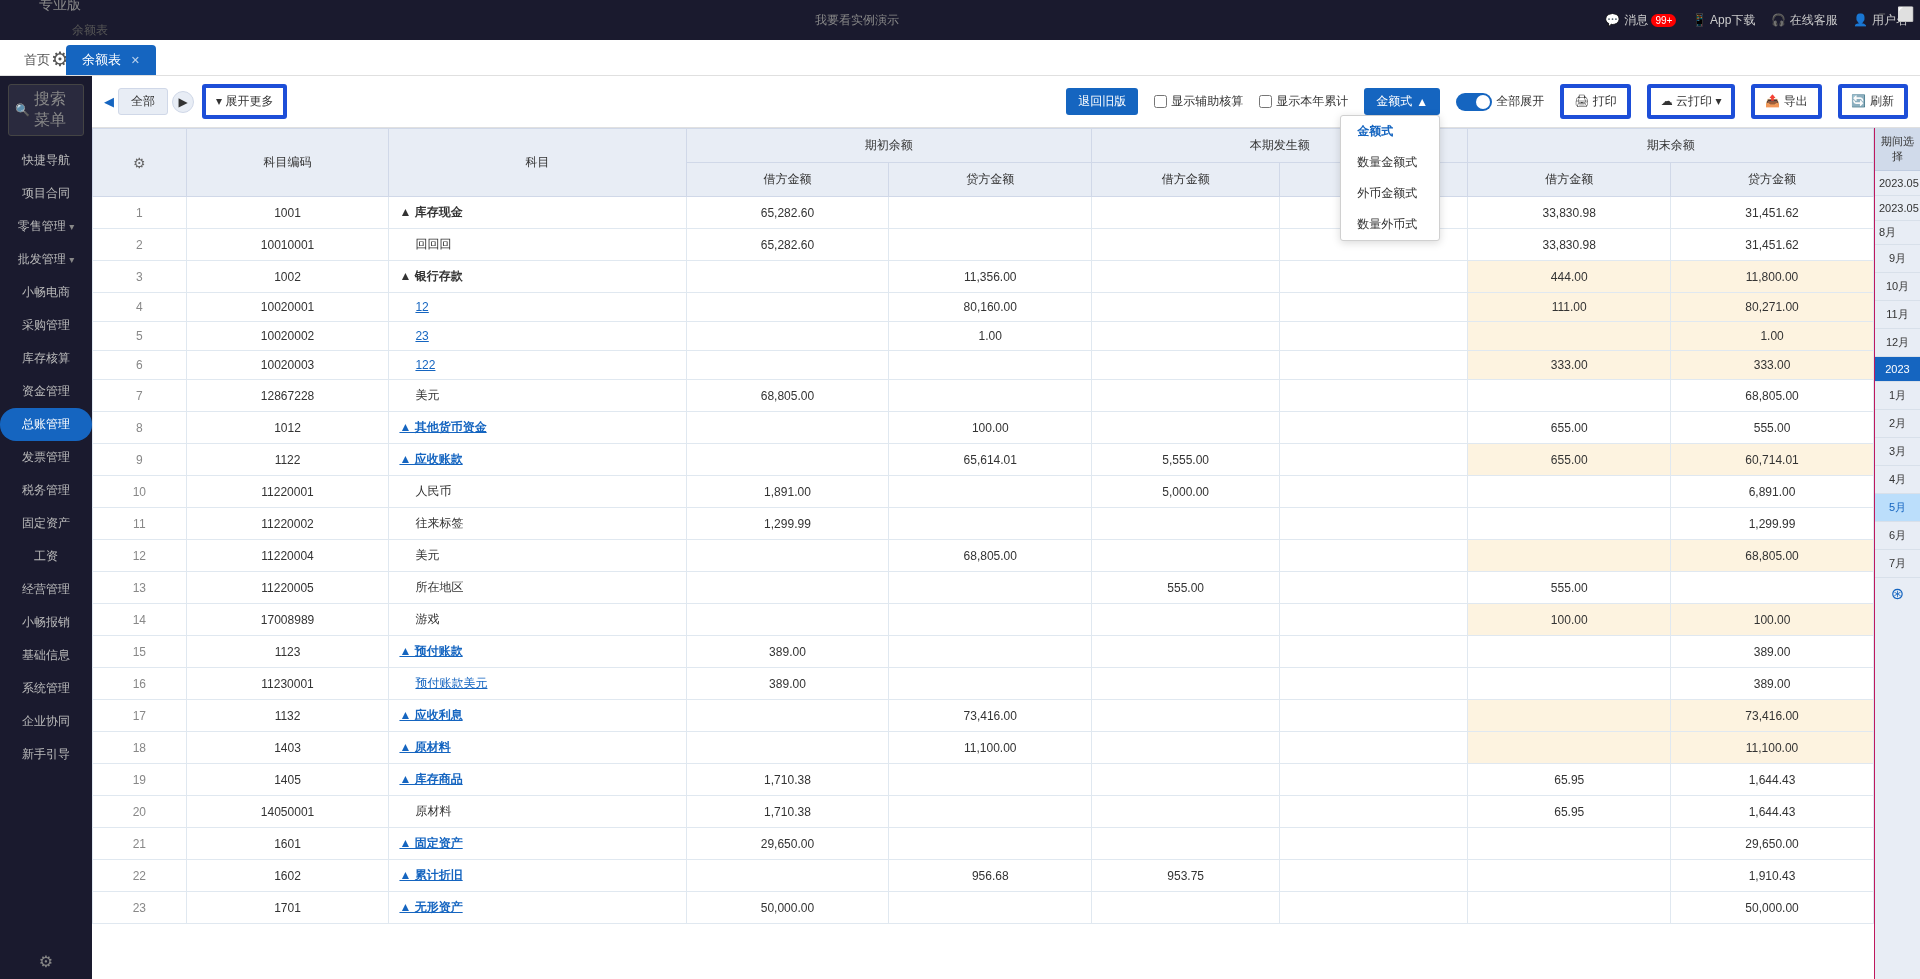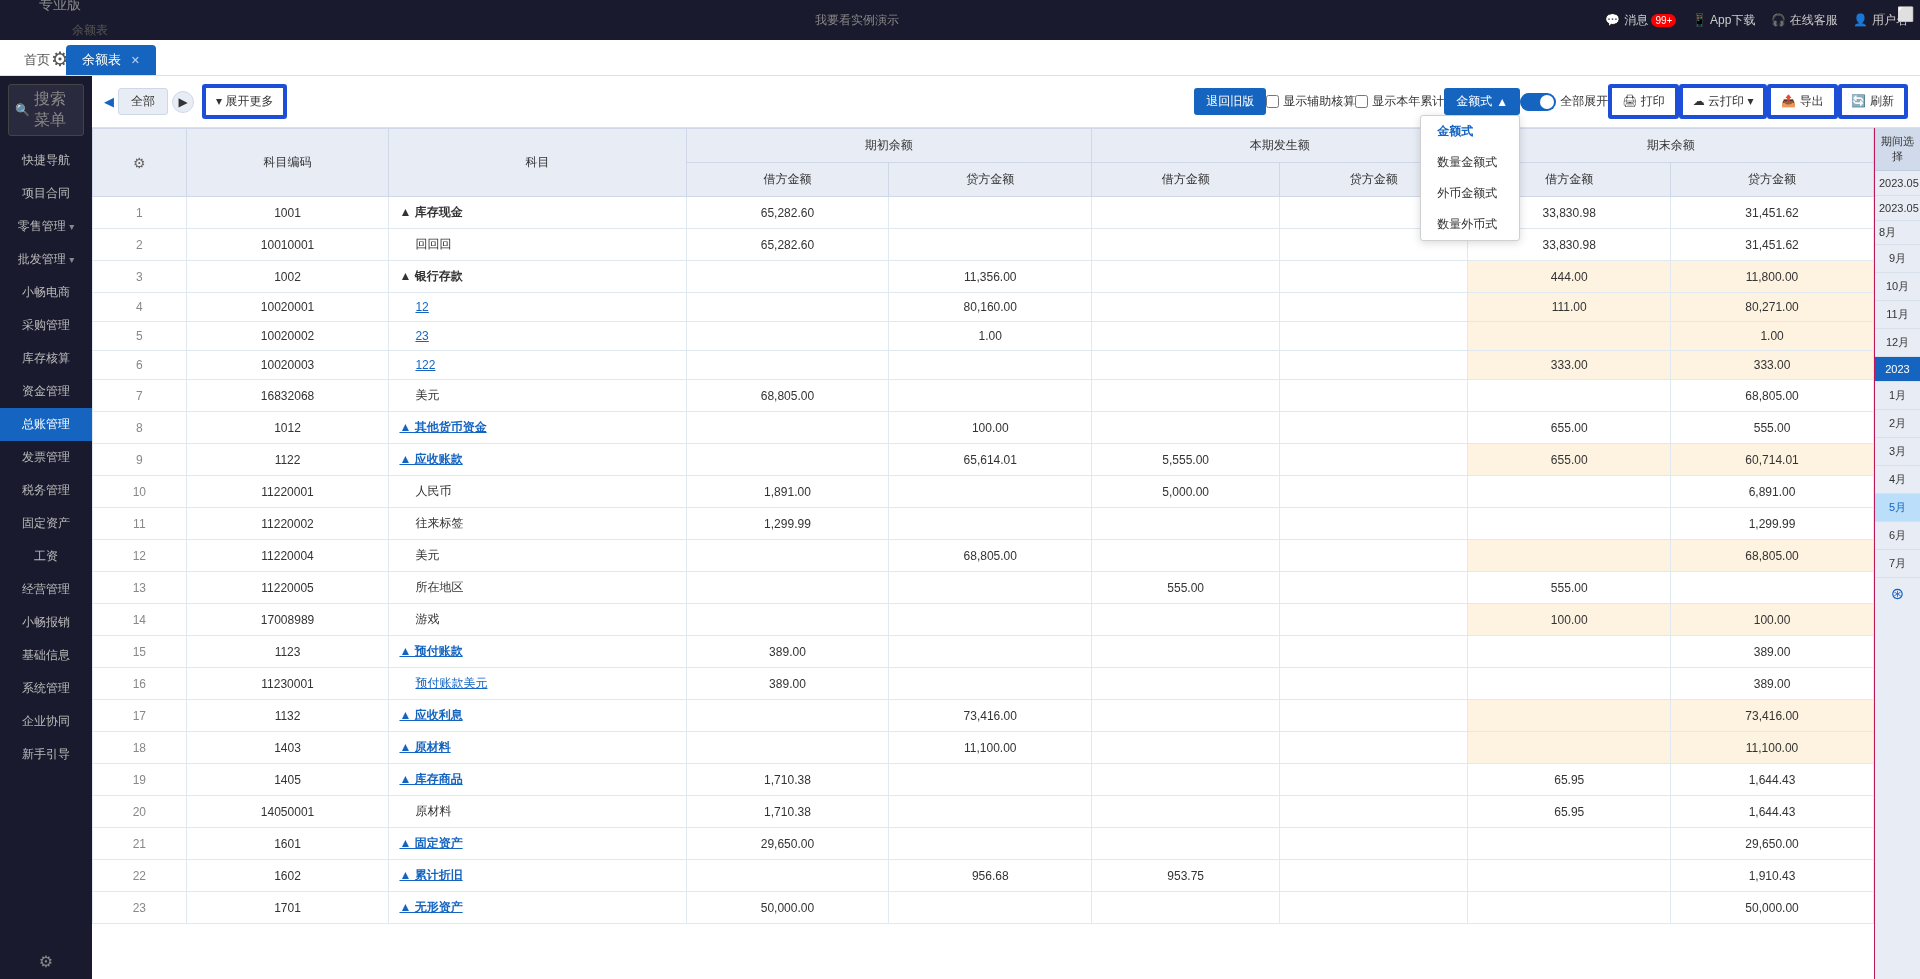--- a/index.html
+++ b/index.html
@@ -68,21 +68,21 @@
     }
     .sidebar-item {
       width: 100%;
       text-align: center;
       padding: 8px 4px;
       font-size: 12px;
       cursor: pointer;
       color: #bbb;
       position: relative;
     }
-    .sidebar-item.active { background: #1565c0; color: #fff; }
+    .sidebar-item.active { background: #1565c0; color: #fff; border-radius: 16px; }
     .sidebar-item .arrow { font-size: 10px; color: #888; }
     .sidebar-bottom {
       margin-top: auto;
       padding: 8px;
       width: 100%;
       text-align: center;
     }
 
     
     .content-area {
@@ -98,21 +98,21 @@
     .toolbar {
       background: #fff;
       padding: 8px 12px;
       display: flex;
       align-items: center;
       gap: 8px;
       border-bottom: 1px solid #e0e0e0;
       flex-wrap: wrap;
     }
     .toolbar-left { display: flex; align-items: center; gap: 8px; flex: 1; }
-    .toolbar-right { display: flex; align-items: center; gap: 0; }
+    .toolbar-right { display: flex; align-items: center; gap: 16px; }
     .breadcrumb-area { display: flex; align-items: center; gap: 4px; }
     .btn-primary {
       background: #1565c0;
       color: #fff;
       border: none;
       border-radius: 3px;
       padding: 5px 12px;
       font-size: 12px;
       cursor: pointer;
     }
@@ -498,21 +498,21 @@
                 <td class="name-col" style="padding-left: 26px;"><span class="subject-link">122</span></td>
                 <td></td>
                 <td></td>
                 <td></td>
                 <td></td>
                 <td class="highlight-cell">333.00</td>
                 <td class="highlight-cell">333.00</td>
               </tr>
               <tr>
                 <td class="row-num">7</td>
-                <td>16832068</td>
+                <td>12867228</td>
                 <td class="name-col" style="padding-left: 26px;">美元</td>
                 <td>68,805.00</td>
                 <td></td>
                 <td></td>
                 <td></td>
                 <td></td>
                 <td>68,805.00</td>
               </tr>
               <tr>
                 <td class="row-num">8</td>

